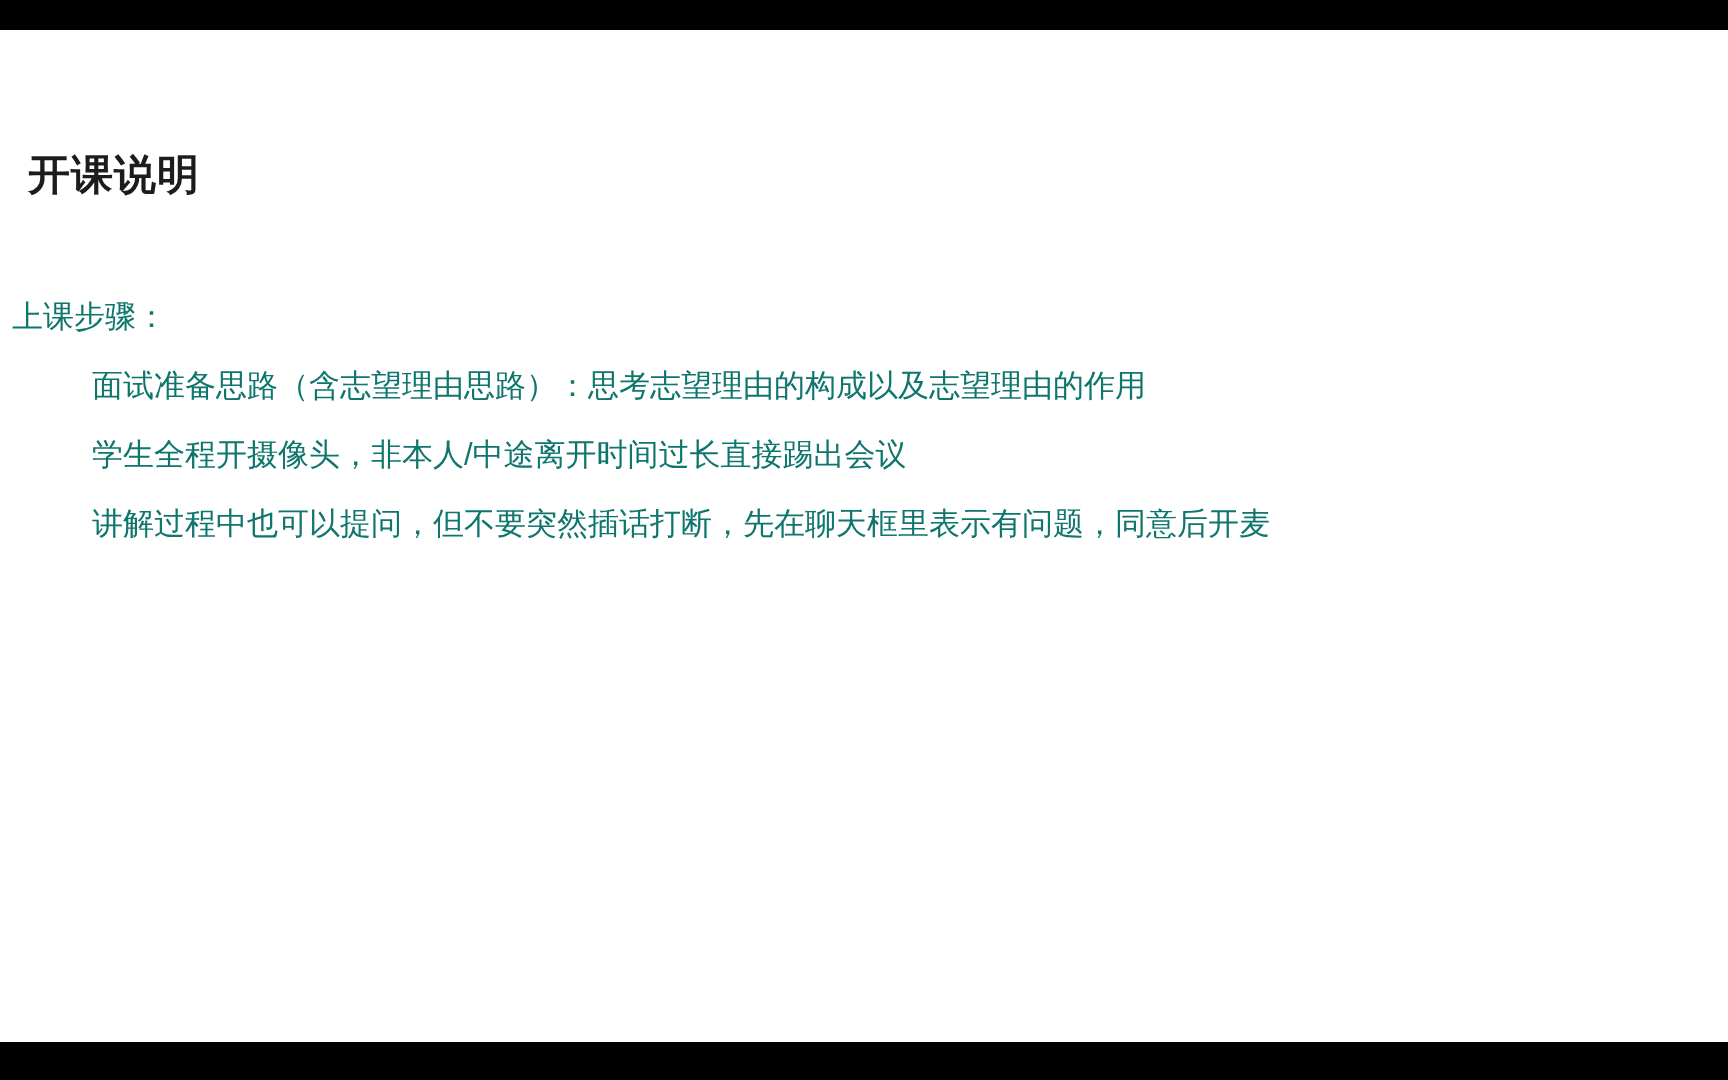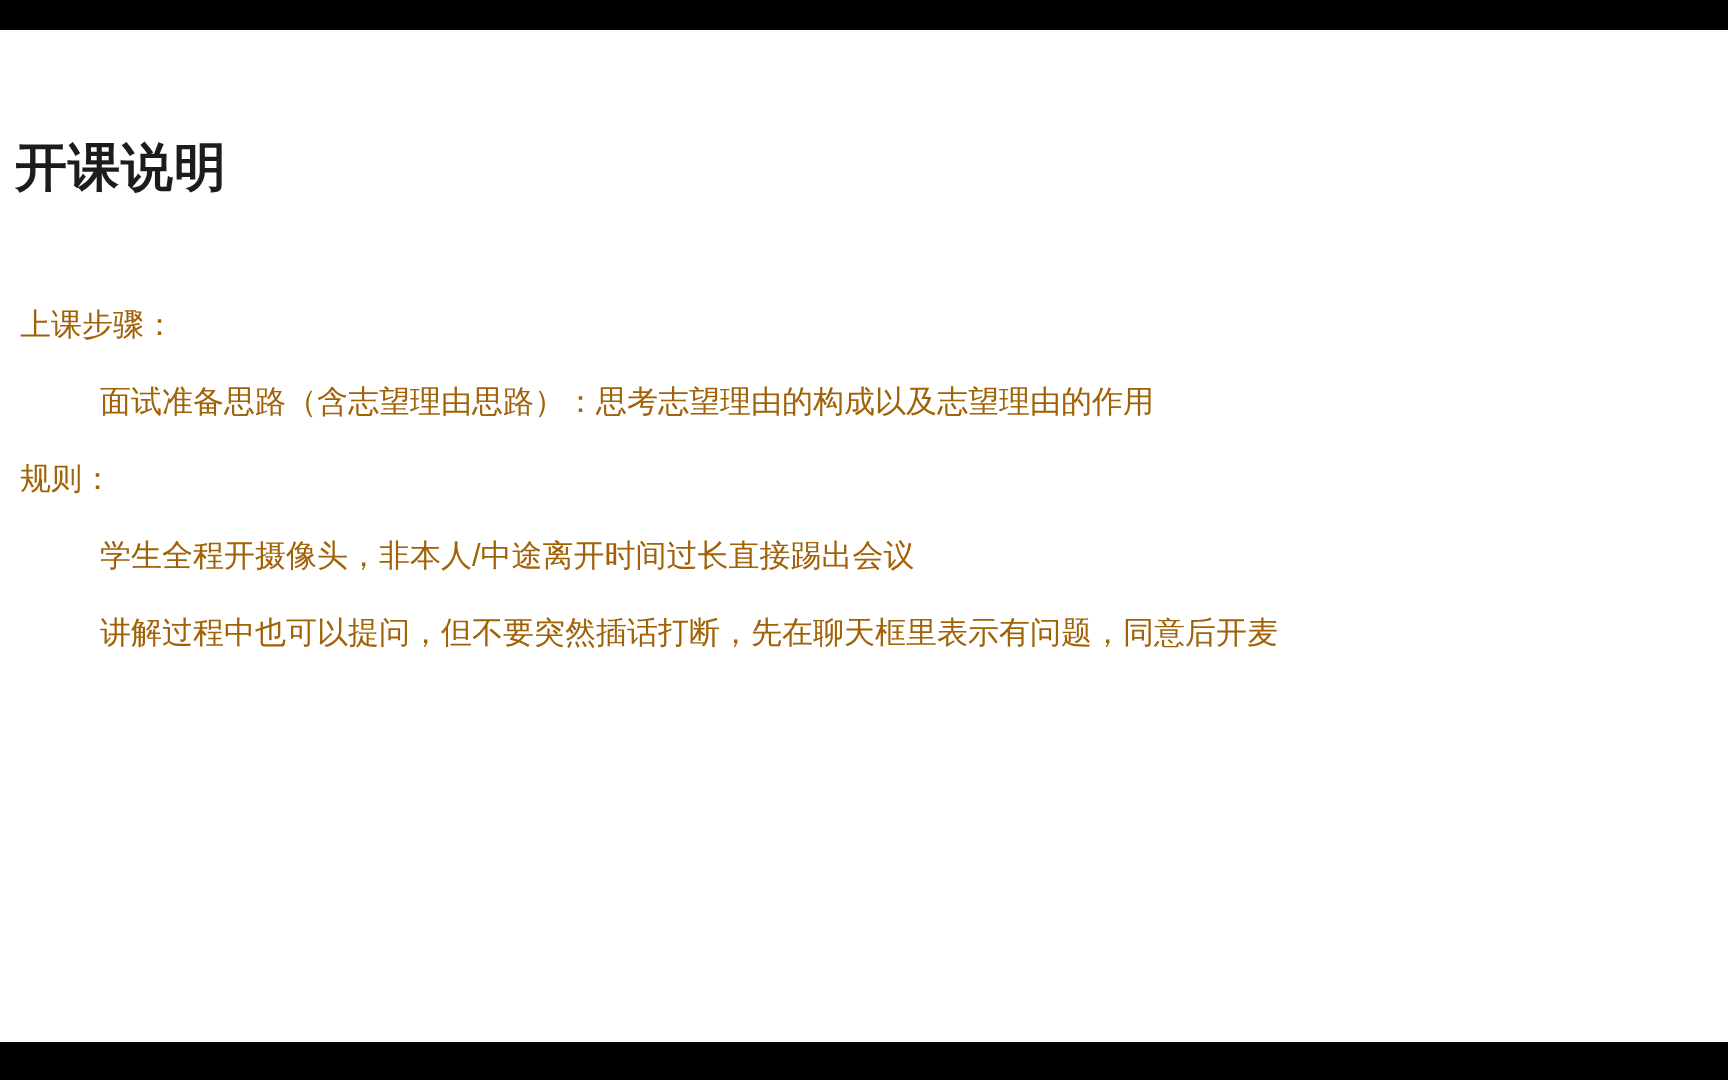--- a/index.html
+++ b/index.html
@@ -42,44 +42,44 @@
     box-sizing: border-box;
     padding: 0;
   }
   .slide-inner {
     position: absolute;
     left: 12px;
     top: 0;
     width: 1700px;
   }
   .slide-title {
-    margin: 3px;
+    margin: 16px;
     padding: 0;
-    font-size: 52px;
+    font-size: 42px;
     line-height: 1.0;
     font-weight: bold;
     color: #1c1c1c;
     letter-spacing: 1px;
     position: absolute;
     top: 108px;
     left: 0;
     white-space: nowrap;
   }
   .body-block {
     position: absolute;
     top: 252px;
     left: 0;
     width: 1700px;
   }
   .line {
     font-size: 31px;
     line-height: 1.0;
-    color: #a16207;
+    color: #0f766e;
     white-space: nowrap;
-    margin: 8px;
+    margin: 0;
     padding: 0;
     height: 69px;
     display: flex;
     align-items: center;
   }
   .line.level-0 {
     padding-left: 0px;
   }
   .line.level-1 {
     padding-left: 80px;
@@ -92,21 +92,20 @@
 
   <div class="bar-top"></div>
 
   <div class="slide">
     <div class="slide-inner">
       <h1 class="slide-title">开课说明</h1>
 
       <div class="body-block">
         <div class="line level-0">上课步骤：</div>
         <div class="line level-1">面试准备思路（含志望理由思路）：思考志望理由的构成以及志望理由的作用</div>
-        <div class="line level-0">规则：</div>
         <div class="line level-1">学生全程开摄像头，非本人/中途离开时间过长直接踢出会议</div>
         <div class="line level-1">讲解过程中也可以提问，但不要突然插话打断，先在聊天框里表示有问题，同意后开麦</div>
       </div>
     </div>
   </div>
 
   <div class="bar-bottom"></div>
 
 </div>
 

